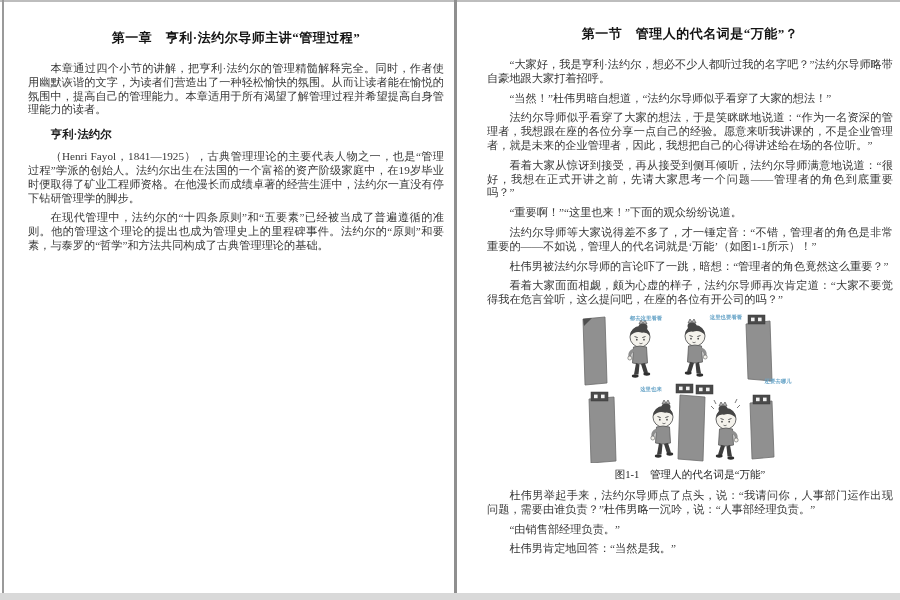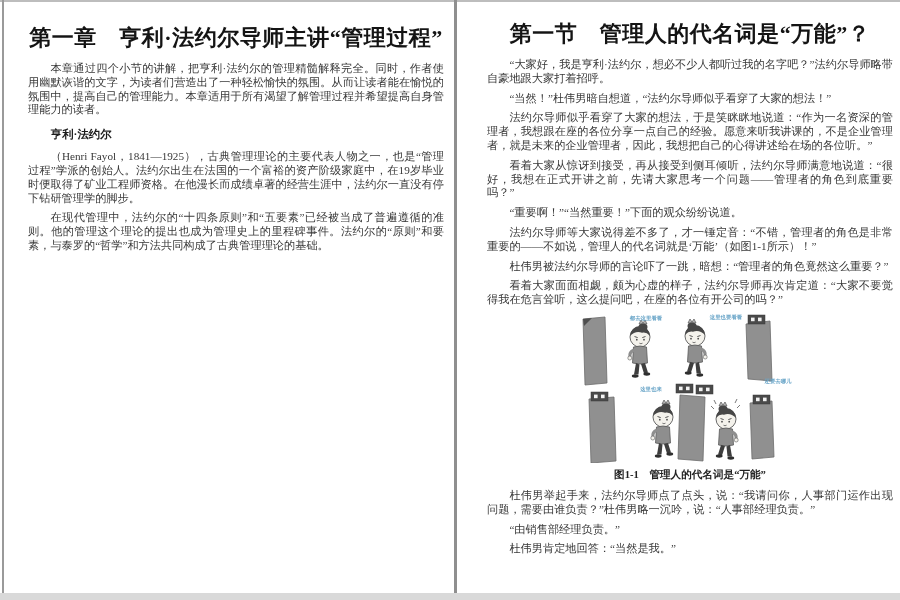--- a/index.html
+++ b/index.html
@@ -12,35 +12,35 @@
   .edge-top    { position:absolute; left:0; top:0; width:900px; height:2px; background:#bdbdbd; }
   .edge-left   { position:absolute; left:2px; top:0; width:2px; height:594px; background:#9a9a9a; }
   .edge-bottom { position:absolute; left:0; top:593px; width:900px; height:7px; background:#d9d9d9; }
   .divider     { position:absolute; left:454px; top:0; width:3px; height:593px; background:#8f8f8f; }
 
   .page { position:absolute; }
   .page-left  { left:28px;  top:26px; width:416px; }
   .page-right { left:487px; top:22px; width:406px; }
 
   .chapter-title, .section-title {
-    font-size:22px; font-weight:bold; color:#141414; text-align:center;
+    font-size:13px; font-weight:bold; color:#141414; text-align:center;
     letter-spacing:0.5px; line-height:24px; margin-bottom:12px;
   }
   .para {
     font-size:11.2px; line-height:13.8px; text-align:justify;
     text-indent:2em; margin-bottom:6px; word-break:break-all; color:#383838;
   }
   .subheading {
     font-size:11.4px; font-weight:bold; color:#1c1c1c;
     text-indent:2em; margin:10px 0 8px 0;
   }
   .figure-block { text-align:center; margin:2px 0 8px 0; }
   .figure-block svg { display:inline-block; }
   .figure-caption {
-    font-size:10.6px; font-weight:bold; color:#222; text-align:center;
+    font-size:10.6px; font-weight:normal; color:#222; text-align:center;
     line-height:13px; margin-top:1px;
   }
   .ann { font-size:5.4px; fill:#69a5c8; font-weight:bold; }
 </style>
 </head>
 <body>
 
 <div class="spread">
   <div class="edge-top"></div>
   <div class="edge-left"></div>
@@ -55,21 +55,21 @@
     <p class="para">在现代管理中，法约尔的“十四条原则”和“五要素”已经被当成了普遍遵循的准则。他的管理这个理论的提出也成为管理史上的里程碑事件。法约尔的“原则”和要素，与泰罗的“哲学”和方法共同构成了古典管理理论的基础。</p>
   </div>
 
   <div class="page page-right">
     <div class="section-title">第一节　管理人的代名词是“万能”？</div>
 
     <p class="para">“大家好，我是亨利·法约尔，想必不少人都听过我的名字吧？”法约尔导师略带自豪地跟大家打着招呼。</p>
     <p class="para">“当然！”杜伟男暗自想道，“法约尔导师似乎看穿了大家的想法！”</p>
     <p class="para">法约尔导师似乎看穿了大家的想法，于是笑眯眯地说道：“作为一名资深的管理者，我想跟在座的各位分享一点自己的经验。愿意来听我讲课的，不是企业管理者，就是未来的企业管理者，因此，我想把自己的心得讲述给在场的各位听。”</p>
     <p class="para">看着大家从惊讶到接受，再从接受到侧耳倾听，法约尔导师满意地说道：“很好，我想在正式开讲之前，先请大家思考一个问题——管理者的角色到底重要吗？”</p>
-    <p class="para">“重要啊！”“当然重要！”下面的观众纷纷说道。</p>
+    <p class="para">“重要啊！”“这里也来！”下面的观众纷纷说道。</p>
     <p class="para">法约尔导师等大家说得差不多了，才一锤定音：“不错，管理者的角色是非常重要的——不如说，管理人的代名词就是‘万能’（如图1-1所示）！”</p>
     <p class="para">杜伟男被法约尔导师的言论吓了一跳，暗想：“管理者的角色竟然这么重要？”</p>
     <p class="para">看着大家面面相觑，颇为心虚的样子，法约尔导师再次肯定道：“大家不要觉得我在危言耸听，这么提问吧，在座的各位有开公司的吗？”</p>
 
     <div class="figure-block">
       <svg width="244" height="150" viewBox="0 0 244 150">
         <defs>
           <g id="mgr">
             <path d="M-1,-7 L1,-11 L3,-8 L5,-11 L7,-7 Z" fill="#b9b9b9" stroke="#555" stroke-width="0.7"></path>
             <ellipse cx="3" cy="-4" rx="4.5" ry="3.5" fill="#474747"></ellipse>

